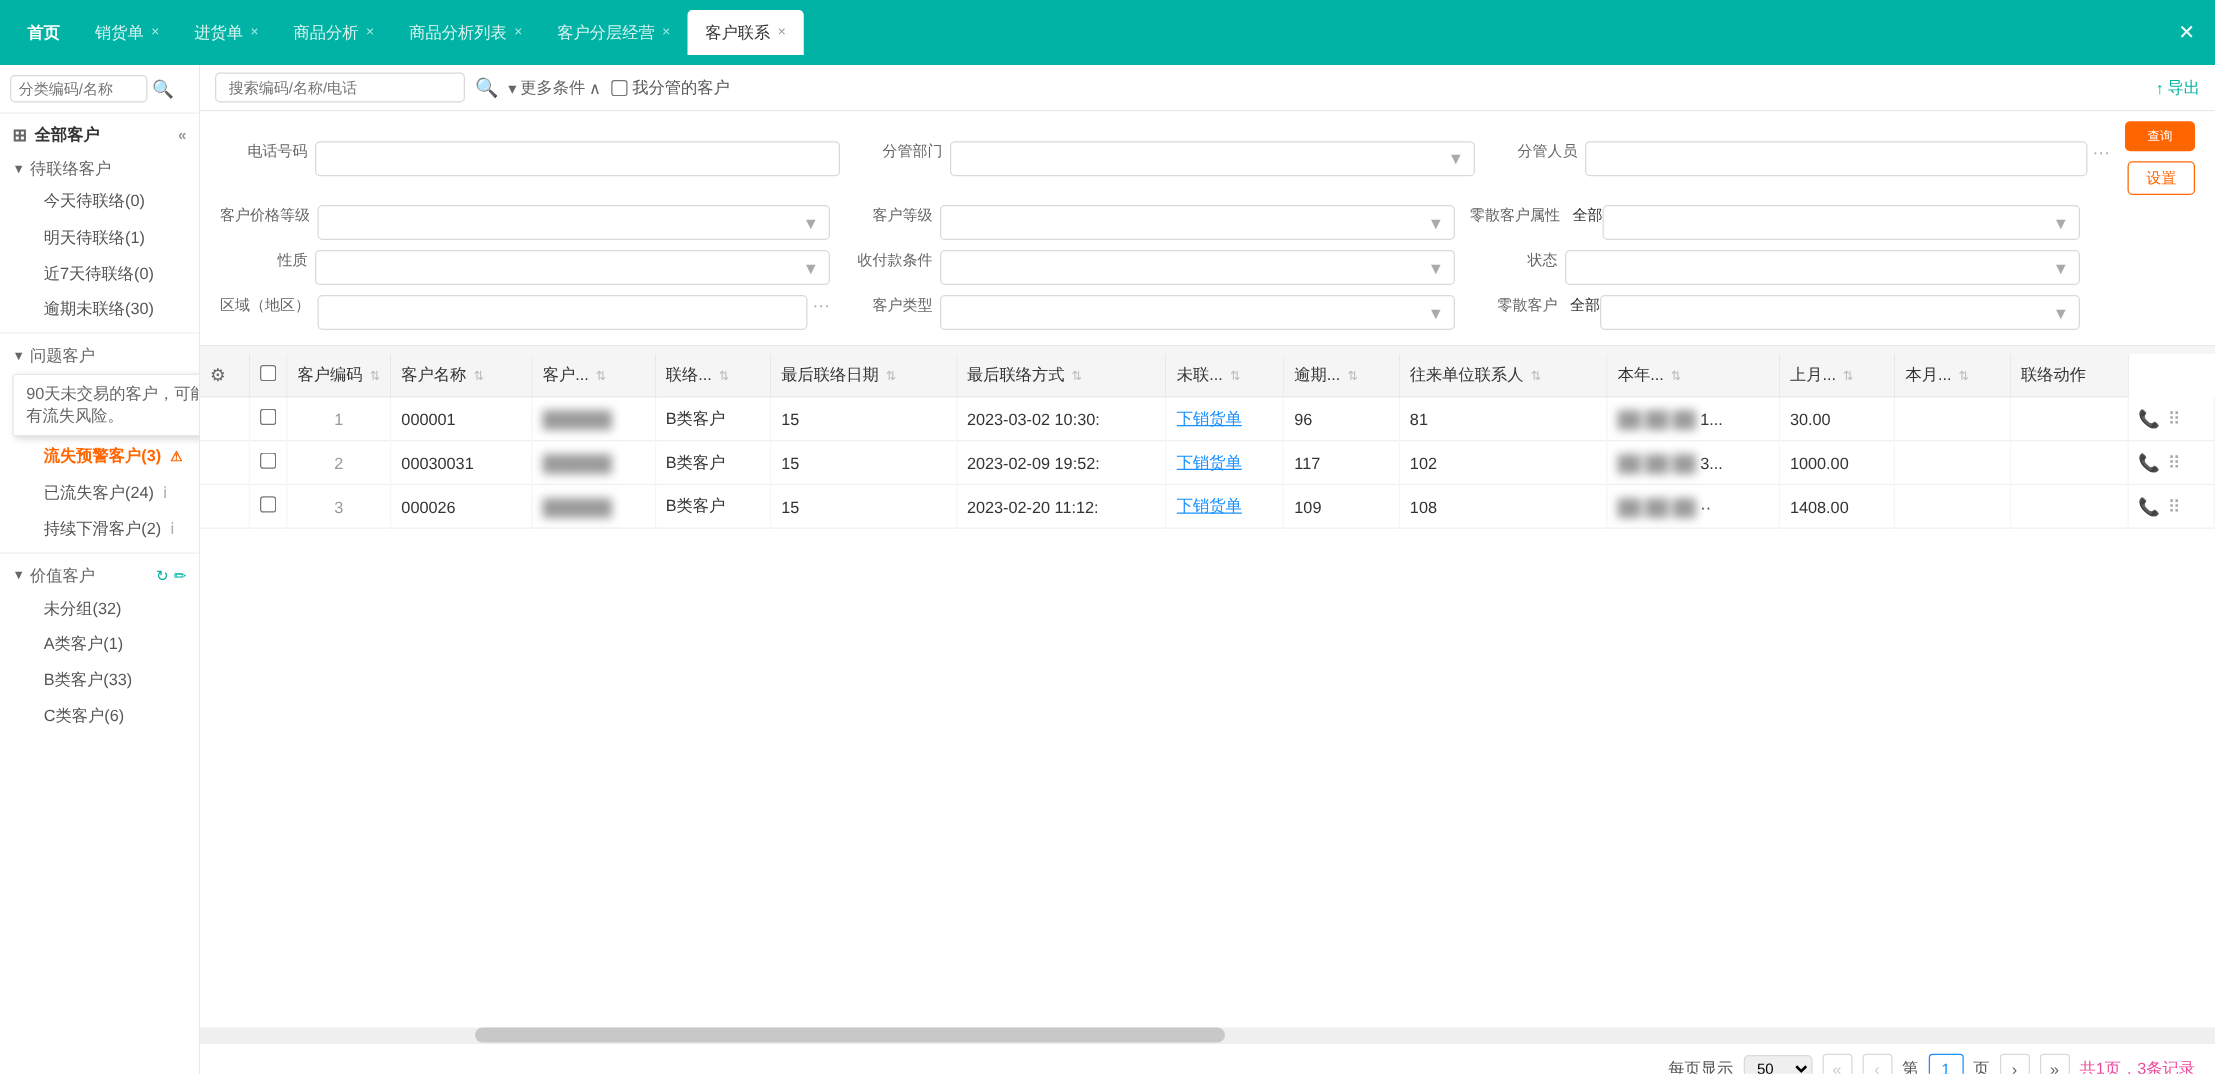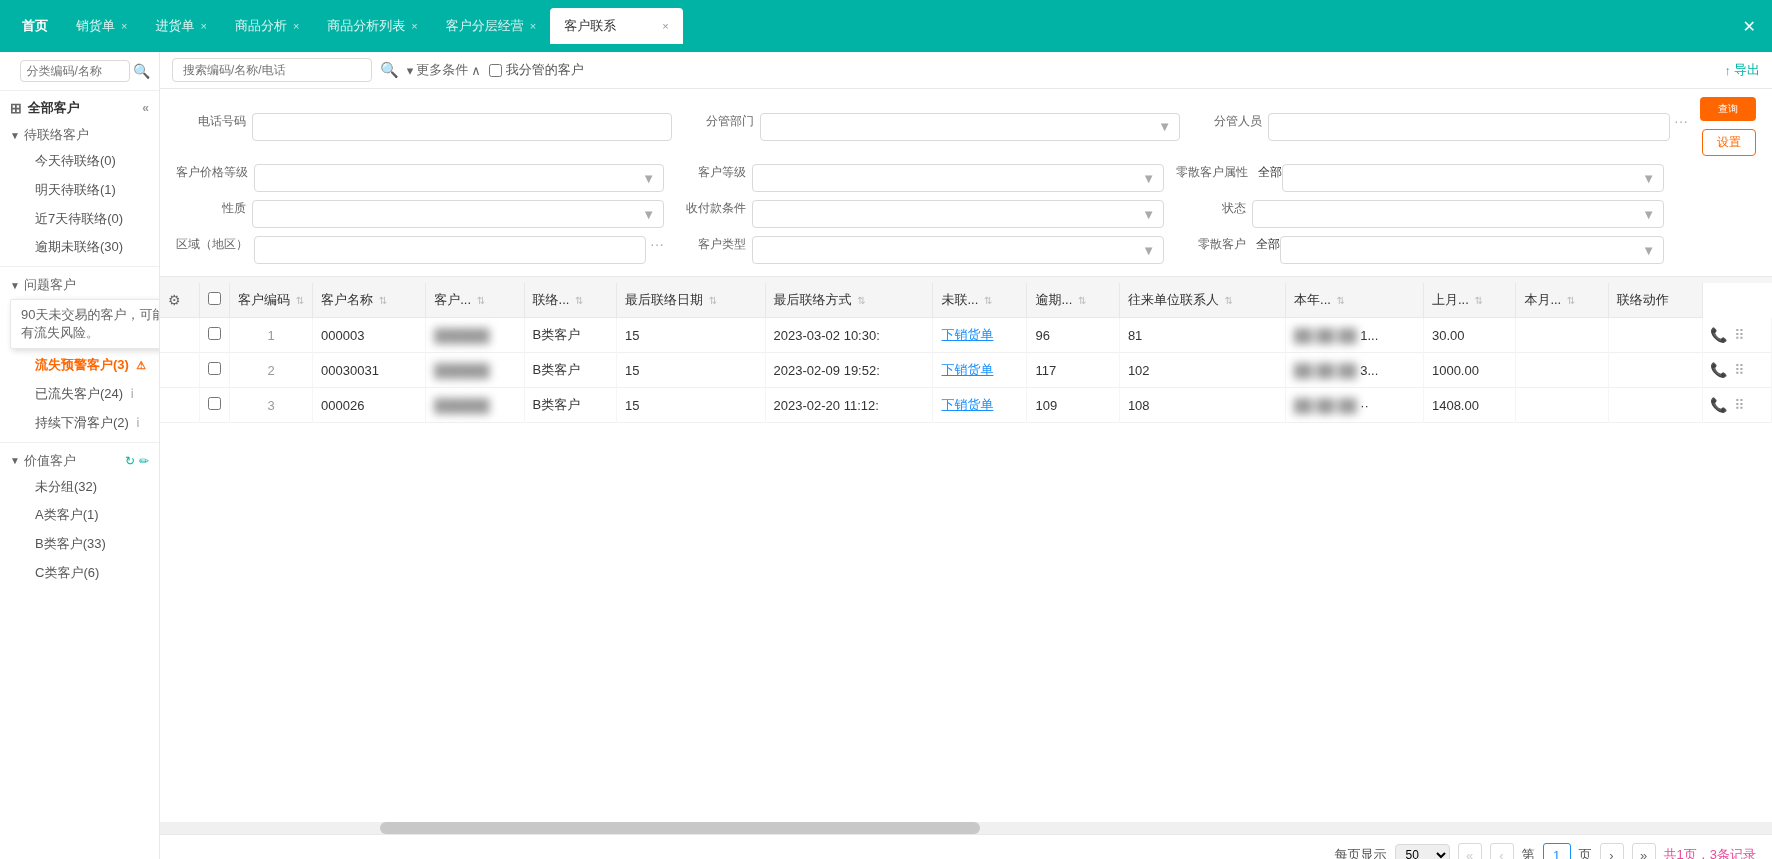--- a/index.html
+++ b/index.html
@@ -25,21 +25,20 @@
       font-size: 13px;
     }
     .top-bar .tab.home {
       font-weight: bold;
       color: white;
     }
     .top-bar .tab.active {
       background: white;
       color: #333;
       border-radius: 4px 4px 0 0;
-      gap: 40px;
     }
     .top-bar .tab .close-x {
       margin-left: 6px;
       font-size: 11px;
       color: rgba(255,255,255,0.7);
       cursor: pointer;
     }
     .top-bar .tab.active .close-x {
       color: #999;
     }
@@ -65,21 +64,20 @@
       display: flex;
       flex-direction: column;
       overflow-y: auto;
       flex-shrink: 0;
     }
     .sidebar-search {
       display: flex;
       align-items: center;
       padding: 8px 8px;
       border-bottom: 1px solid #f0f0f0;
-      justify-content: flex-end;
     }
     .sidebar-search input {
       border: 1px solid #d9d9d9;
       border-radius: 4px;
       padding: 3px 6px;
       width: 110px;
       font-size: 12px;
       outline: none;
     }
     .sidebar-search .search-icon-btn {
@@ -711,21 +709,21 @@
               </th>
             </tr>
           </thead>
           <tbody id="table-body">
           <tr>
       <td></td>
       <td class="checkbox-col">
         <input type="checkbox" style="">
       </td>
       <td class="num-col">1</td>
-      <td style="color:#333;">000003</td>
+      <td style="color:#333;">000001</td>
       <td><span class="blurred-text">██████</span></td>
       <td>B类客户</td>
       <td>15</td>
       <td>2023-03-02 10:30:</td>
       <td><span class="link-text">下销货单</span></td>
       <td>96</td>
       <td>81</td>
       <td><span class="blurred-text">██ ██ ██</span> 1...</td>
       <td>30.00</td>
       <td></td>

